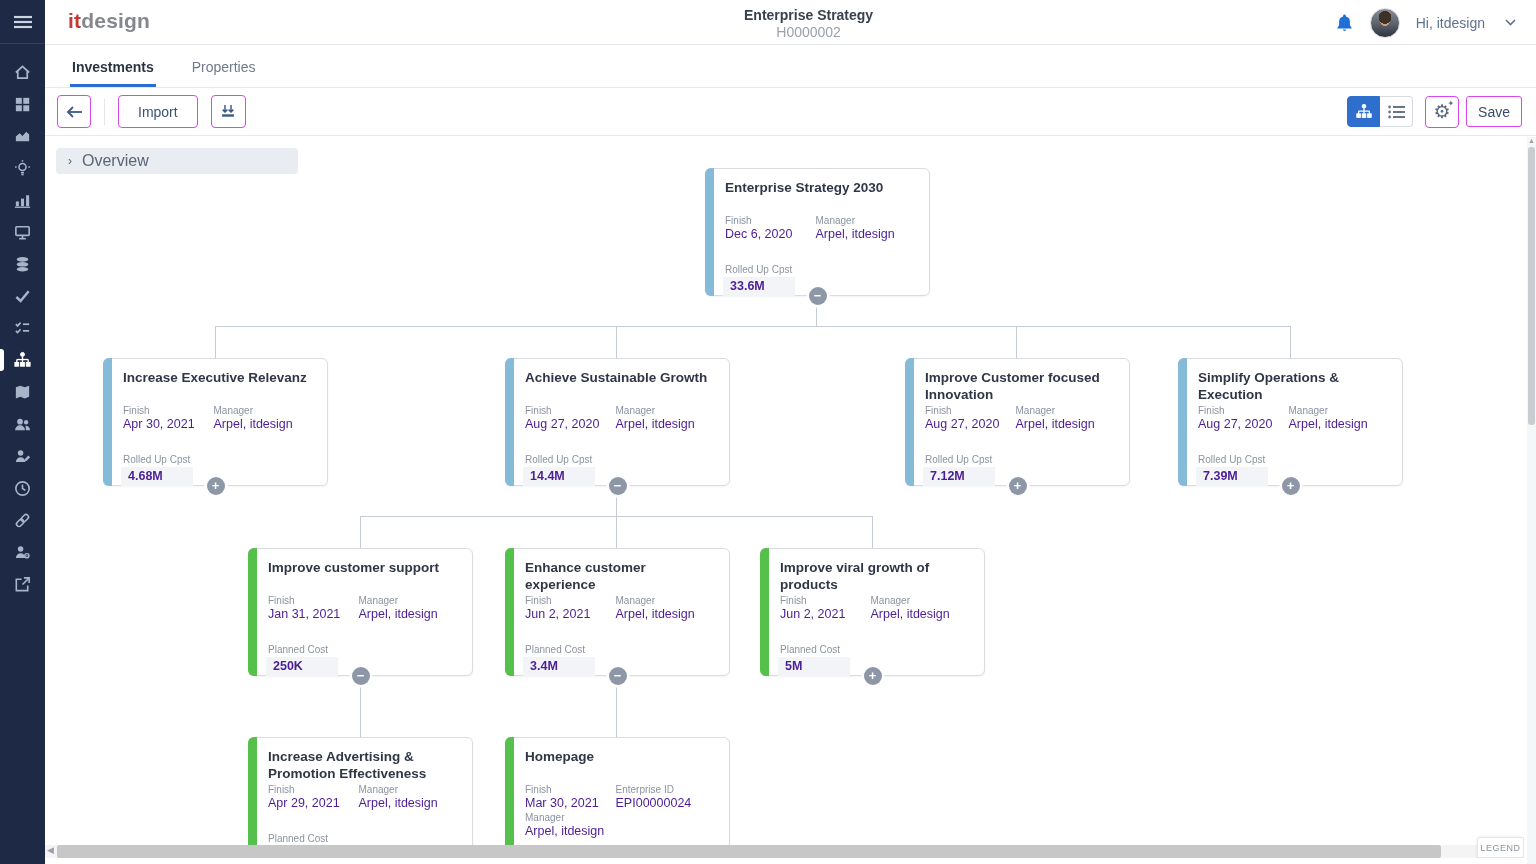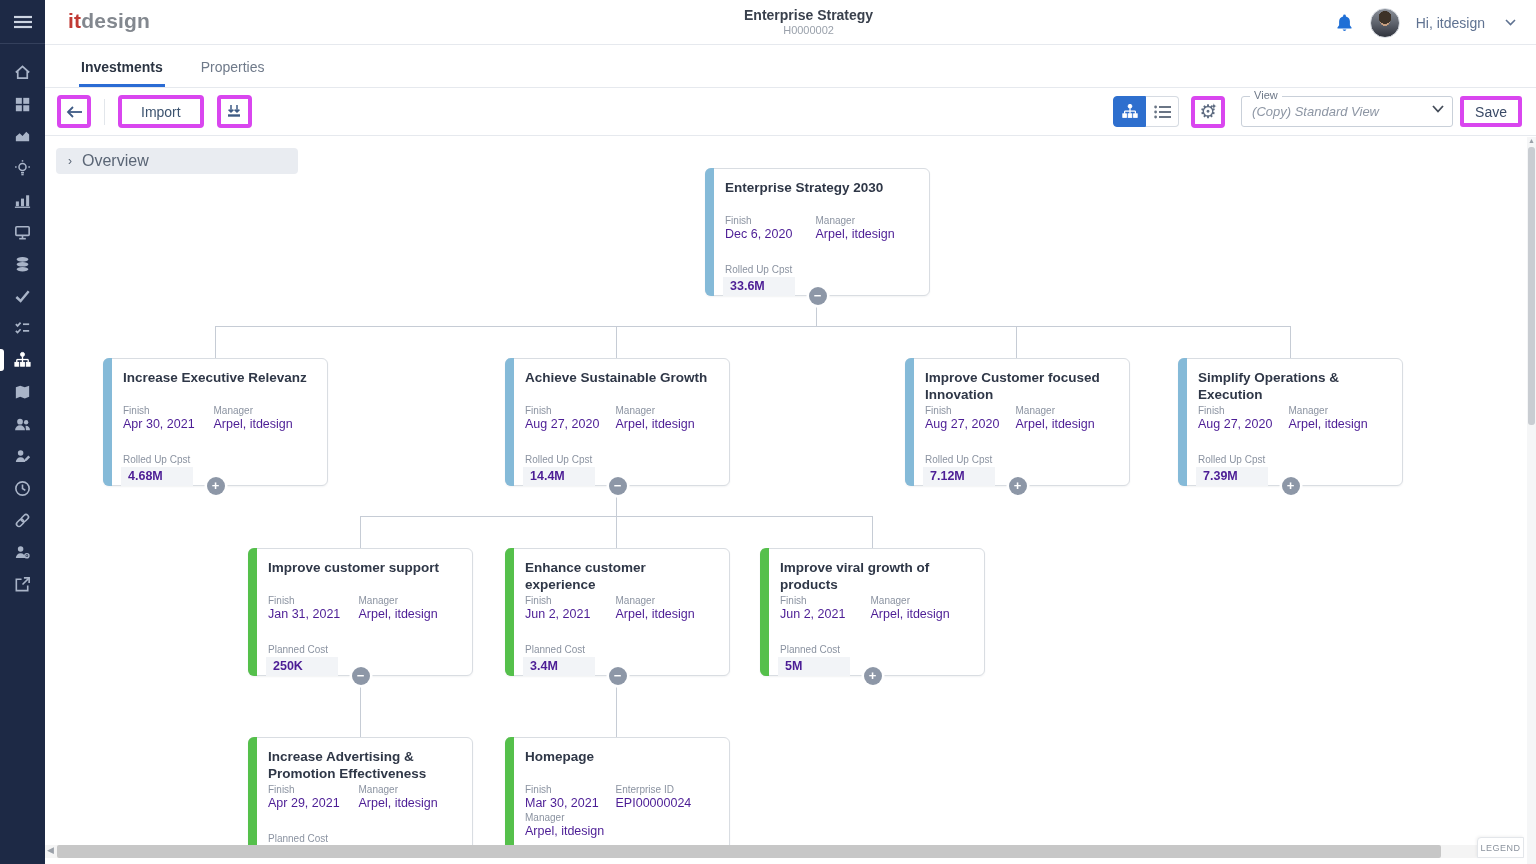--- a/index.html
+++ b/index.html
@@ -13,37 +13,37 @@
   .sb-item svg { width:19px; height:19px; }
   .sb-item.active { color:#ffffff; }
   .sb-item.active::before { content:""; position:absolute; left:0; top:5px; width:4px; height:22px; background:#fff; border-radius:0 3px 3px 0; }
   
   .header { position:absolute; left:45px; top:0; right:0; height:45px; background:#fff; border-bottom:1px solid #e6e9ee; z-index:30; }
   .logo { position:absolute; left:23px; top:9px; font-size:21px; font-weight:700; letter-spacing:.2px; }
   .logo .it { color:#c13a34; }
   .logo .design { color:#83888f; }
   .hdr-center { position:absolute; left:699px; top:7px; text-align:center; }
   .hdr-title { font-size:14px; font-weight:700; color:#3a414d; }
-  .hdr-sub { font-size:11px; color:#9aa1ab; margin-top:1px; }
+  .hdr-sub { font-size:14px; color:#9aa1ab; margin-top:1px; }
   .hdr-right { position:absolute; right:20px; top:0; height:45px; display:flex; align-items:center; gap:16px; }
   .bell { color:#1f6fd6; cursor:pointer; display:flex; }
   .avatar { width:30px; height:30px; border-radius:50%; cursor:pointer; border:1px solid #d9dde3;
     background:
       radial-gradient(circle at 50% 30%, #3d3228 0 26%, transparent 27%),
       radial-gradient(circle at 50% 44%, #c79f80 0 22%, transparent 23%),
       linear-gradient(180deg,#8a8f98 0%, #5a5f69 55%, #2f333c 100%); }
   .greeting { font-size:14px; color:#5f7291; cursor:pointer; display:flex; align-items:center; gap:20px; }
   
-  .tabs { position:absolute; left:45px; top:45px; right:0; height:43px; border-bottom:1px solid #e6e9ee; display:flex; align-items:flex-end; padding-left:34px; gap:34px; background:#fff; z-index:29;}
+  .tabs { position:absolute; left:45px; top:45px; right:0; height:43px; border-bottom:1px solid #e6e9ee; display:flex; align-items:flex-end; padding-left:25px; gap:34px; background:#fff; z-index:29;}
   .tab { font-size:14px; padding:0 2px 12px; cursor:pointer; color:#6f7a8a; position:relative; }
   .tab.active { color:#2b3442; font-weight:700; }
   .tab.active::after { content:""; position:absolute; left:0; right:0; bottom:0; height:3px; background:#2b6cd4; }
   
   .toolbar { position:absolute; left:45px; top:88px; right:0; height:48px; border-bottom:1px solid #e6e9ee; background:#fff; display:flex; align-items:center; padding:0 14px 0 12px; z-index:28; }
-  .tb-btn { border:4px solid #d946ef; background:#fff; border-radius:4px; color:#3e5b85; display:flex; align-items:center; justify-content:center; cursor:pointer; }
+  .tb-btn { border:1px solid #d946ef; background:#fff; border-radius:4px; color:#3e5b85; display:flex; align-items:center; justify-content:center; cursor:pointer; }
   .btn-back { width:34px; height:33px; }
   .tb-sep { width:1px; height:26px; background:#e2e6eb; margin:0 13px; }
   .btn-import { height:33px; padding:0 19px; font-size:14px; color:#3c536f; margin-right:13px; }
   .btn-download { width:35px; height:33px; }
   .tb-right { margin-left:auto; display:flex; align-items:center; }
   .seg { display:flex; }
   .seg-btn { width:33px; height:31px; display:flex; align-items:center; justify-content:center; border:1px solid #d6dbe2; background:#fff; color:#6a7585; cursor:pointer; }
   .seg-btn.first { border-radius:4px 0 0 4px; }
   .seg-btn.last { border-radius:0 4px 4px 0; border-left:none; }
   .seg-btn.active { background:#2e6fce; border-color:#2e6fce; color:#fff; }
@@ -299,27 +299,20 @@
             <rect x="5" y="6" width="12" height="2"></rect>
             <circle cx="1.6" cy="12" r="1.4"></circle>
             <rect x="5" y="11" width="12" height="2"></rect>
           </svg>
       </div>
     </div>
     <button class="tb-btn btn-gear">
       <span>⚙</span>
       <span class="gear-spark">✦</span>
     </button>
-    <div class="view-field">
-      <span class="view-label">View</span>
-      <span class="view-value">(Copy) Standard View</span>
-      <svg class="view-chevron" width="12" height="8" viewBox="0 0 12 8" fill="none" stroke="#444c59" stroke-width="1.8">
-          <path d="M1 1 L6 6.5 L11 1"></path>
-        </svg>
-    </div>
     <button class="tb-btn btn-save">Save</button>
   </div>
 </div>
 
 <div class="canvas">
   <div class="overview">
     <span class="chev">›</span>
     <span class="ov-label">Overview</span>
   </div>
 

